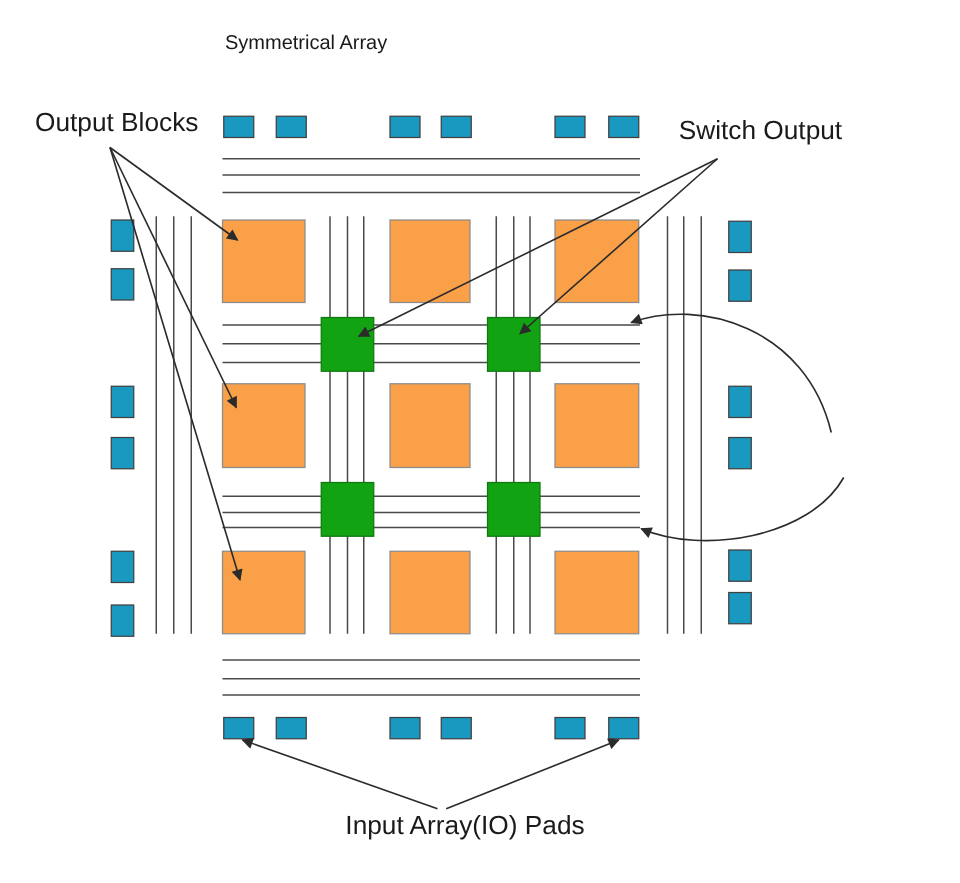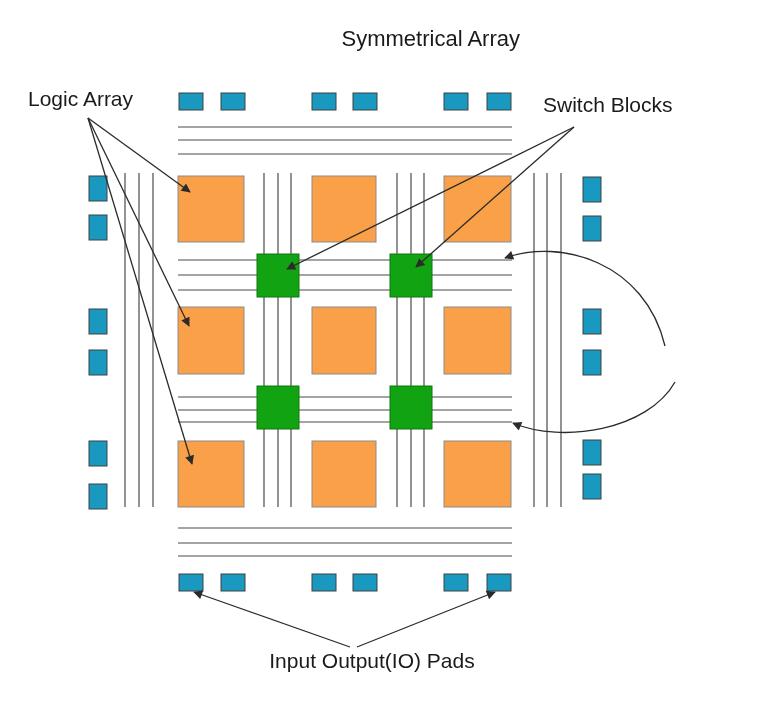--- a/index.html
+++ b/index.html
@@ -1,20 +1,20 @@
 <!DOCTYPE html>
 <html><head>
 <meta charset="utf-8">
 <style>
   html,body{margin:0;padding:0;background:#ffffff;}
   body{width:768px;height:706px;position:relative;font-family:"Liberation Sans",sans-serif;}
   .canvas{position:absolute;left:0;top:0;width:768px;height:706px;background:#ffffff;overflow:hidden;}
   svg.layer{position:absolute;left:0;top:0;}
   .label{position:absolute;color:#1a1a1a;font-size:21px;line-height:1.1;white-space:nowrap;}
-  .title{position:absolute;left:180px;top:26px;width:340px;text-align:right;color:#1a1a1a;font-size:22px;}
+  .title{position:absolute;left:180px;top:26px;width:340px;text-align:left;color:#1a1a1a;font-size:16px;}
   .label-logic{left:28px;top:87px;}
   .label-switch{left:543px;top:93px;}
   .label-interconnect{left:620px;top:355px;}
   .label-io{left:172px;top:649px;width:400px;text-align:center;}
 </style>
 </head>
 <body>
 
 <div class="canvas">
 
@@ -90,16 +90,16 @@
       <line x1="88" y1="118" x2="192" y2="464" stroke="#2B2B2B" stroke-width="1.3" marker-end="url(#ah)"></line>
       <line x1="574" y1="127" x2="416" y2="267" stroke="#2B2B2B" stroke-width="1.3" marker-end="url(#ah)"></line>
       <line x1="574" y1="127" x2="287" y2="269" stroke="#2B2B2B" stroke-width="1.3" marker-end="url(#ah)"></line>
       <line x1="350" y1="647" x2="194" y2="592" stroke="#2B2B2B" stroke-width="1.3" marker-end="url(#ah)"></line>
       <line x1="357" y1="647" x2="495" y2="592" stroke="#2B2B2B" stroke-width="1.3" marker-end="url(#ah)"></line>
       <path d="M 665,346 C 645,262 560,238 505,258" fill="none" stroke="#2B2B2B" stroke-width="1.3" marker-end="url(#ah)"></path>
       <path d="M 675,382 C 648,430 562,444 513,423" fill="none" stroke="#2B2B2B" stroke-width="1.3" marker-end="url(#ah)"></path>
     </svg>
 
   <div class="title">Symmetrical Array</div>
-  <div class="label label-logic">Logic Array</div>
-  <div class="label label-switch">Switch Blocks</div>
-  <div class="label label-io">Input Output(IO) Pads</div>
+  <div class="label label-logic">Output Blocks</div>
+  <div class="label label-switch">Switch Output</div>
+  <div class="label label-io">Input Array(IO) Pads</div>
 </div>
 
 </body></html>

